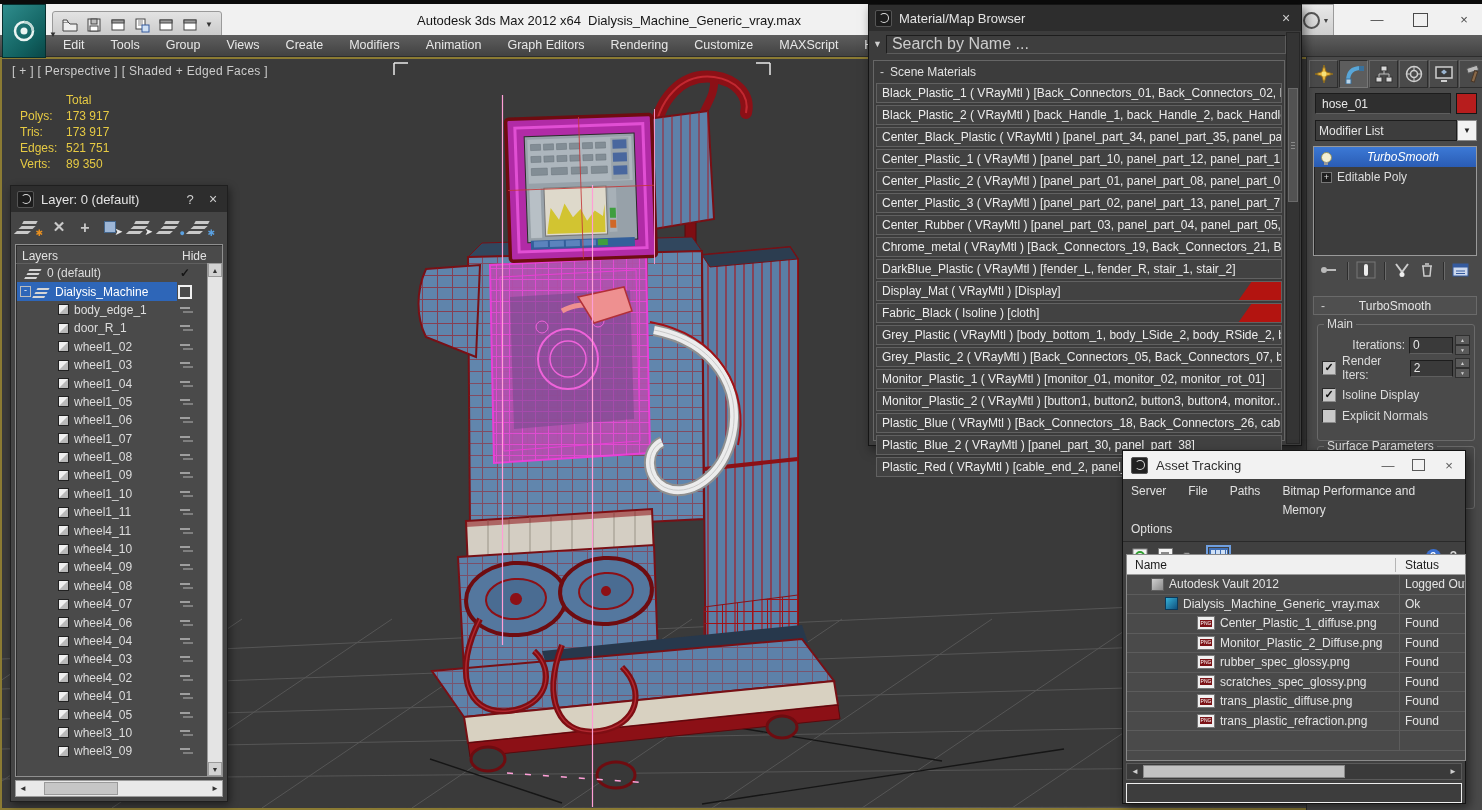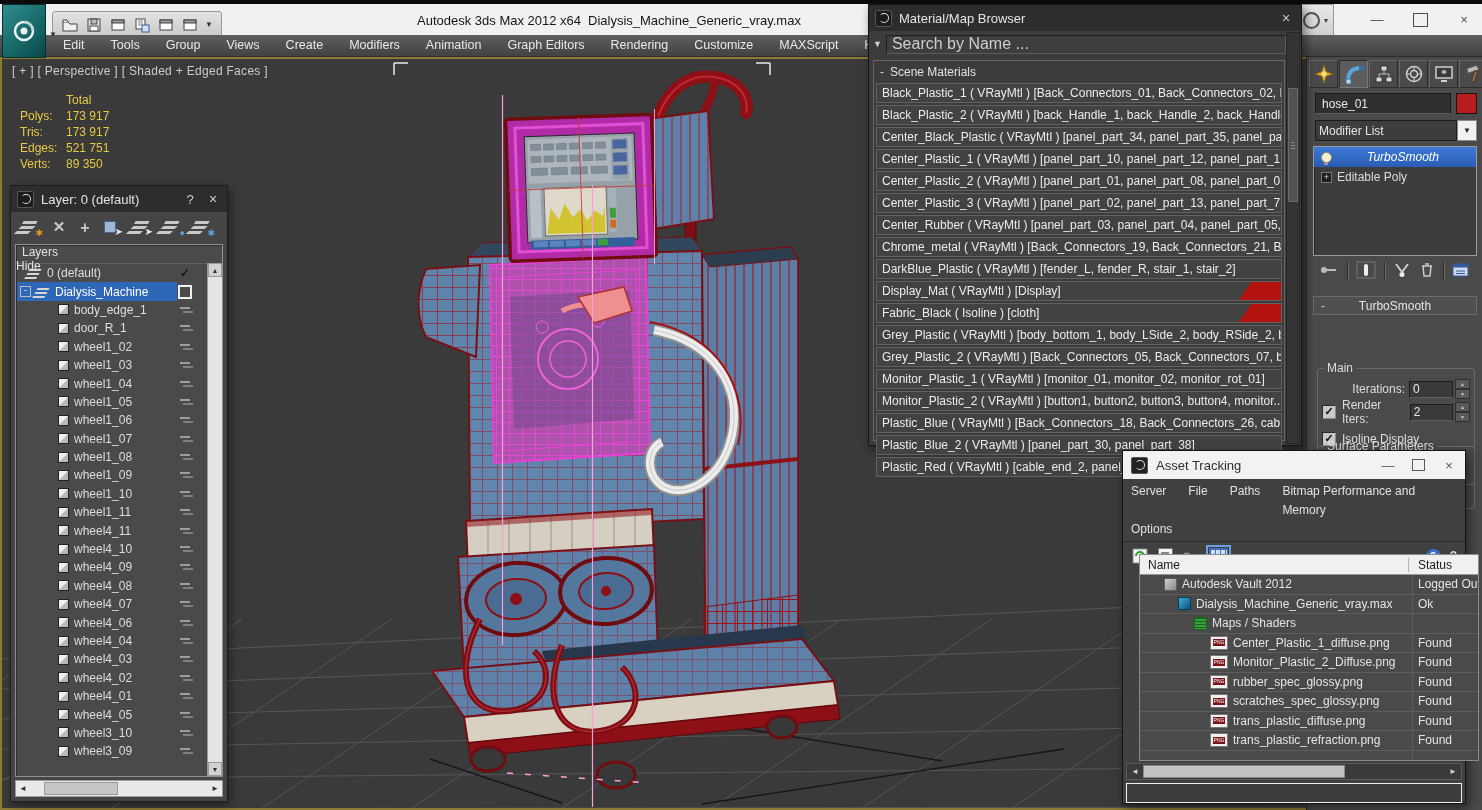--- a/index.html
+++ b/index.html
@@ -53,21 +53,21 @@
   .lt-ico{position:relative;width:20px;height:16px;}
   .bars,.bars::before,.bars::after{content:"";position:absolute;left:2px;width:14px;height:2.5px;background:#c9c9c9;transform:skewX(-28deg);}
   .bars{top:2px;}.bars::before{top:5px;left:0;}.bars::after{top:10px;left:-2px;}
   .lt-badge{position:absolute;right:-2px;bottom:-3px;font-size:9px;line-height:9px;}
   .lt-x{color:#c9c9c9;font-size:15px;font-weight:bold;line-height:16px;text-align:center;width:16px;}
   .lt-plus{color:#c9c9c9;font-size:16px;font-weight:bold;line-height:15px;text-align:center;width:16px;}
   .lt-cube{position:absolute;left:1px;top:2px;width:10px;height:10px;background:#9db6d6;border:1px solid #44668c;}
   .lt-cursor{position:absolute;right:0;bottom:-2px;color:#e8e8e8;font-size:10px;}
   .lp-list{position:absolute;left:4px;top:58px;right:4px;bottom:24px;background:#4a4a4a;
            border:1px solid #8f8f8f;box-shadow:inset 1px 1px 0 #2e2e2e;overflow:hidden;}
-  .lp-header{height:18px;display:flex;align-items:flex-start;border-bottom:1px solid #5f5f5f;color:#e2e2e2;flex-direction:column;}
+  .lp-header{height:18px;display:flex;align-items:flex-end;border-bottom:1px solid #5f5f5f;color:#e2e2e2;}
   .lp-header .h1{padding-left:6px;flex:1;}
   .lp-header .h2{width:40px;}
   .lp-row{position:relative;height:18.4px;display:flex;align-items:center;color:#dedede;font-size:12px;}
   .lp-row .lp-lab{white-space:nowrap;overflow:hidden;}
   .lp-row.sel::before{content:"";position:absolute;left:1px;top:0;width:160px;height:100%;background:#2e66b8;}
   .lp-row.sel .lp-lab,.lp-row.sel .exp{position:relative;color:#fff;}
   .exp{position:relative;width:9px;height:9px;border:1px solid #bbb;margin:0 3px 0 4px;font-size:9px;line-height:7px;text-align:center;color:#ddd;flex:none;}
   .ly-ico{position:relative;width:18px;height:12px;margin:0 3px 0 10px;flex:none;}
   .lp-row.sel .ly-ico{margin-left:0;}
   .ly-ico::before,.ly-ico::after{content:"";position:absolute;left:3px;width:12px;height:2px;background:#d6d6d6;transform:skewX(-30deg);}
@@ -125,21 +125,21 @@
   .bulb::after{content:"";position:absolute;left:2px;top:9px;width:4px;height:3px;background:#9a9a9a;}
   .plusbox{width:9px;height:9px;background:#1f1f1f;border:1px solid #777;color:#ddd;font-size:9px;line-height:8px;text-align:center;flex:none;margin-left:4px;}
   .cp-stktools{position:absolute;left:6px;top:200px;right:6px;height:28px;display:flex;align-items:center;gap:8px;padding-left:6px;}
   .sep{width:1px;height:18px;background:#2d2d2d;box-shadow:1px 0 0 #6a6a6a;}
   .cp-rollhead{position:absolute;left:6px;top:239px;right:6px;height:17px;background:#4f4f4f;border:1px solid #6a6a6a;
                display:flex;align-items:center;color:#e4e4e4;}
   .cp-rollhead .ro-exp{width:18px;text-align:center;color:#cfcfcf;}
   .cp-rollhead .ro-lab{flex:1;text-align:center;margin-right:18px;}
   .grp{position:absolute;left:10px;right:8px;border:1px solid #6a6a6a;border-radius:3px;margin:0;padding:4px 4px 6px;color:#dcdcdc;}
   .grp legend{font-size:12px;padding:0 3px;margin-left:2px;color:#dcdcdc;}
-  .grp.main{top:260px;height:112px;margin-top:44px;}
+  .grp.main{top:260px;height:112px;}
   .grp.surf{top:382px;height:58px;}
   .prm{display:flex;align-items:center;height:20px;margin-bottom:3px;}
   .prm-lab{margin-left:auto;}
   .prm-field{width:36px;height:15px;background:#3a3a3a;border:1px solid #1d1d1d;border-bottom-color:#5e5e5e;
              color:#e8e8e8;padding:0 3px;margin-left:4px;display:flex;align-items:center;}
   .spin{display:flex;flex-direction:column;margin-left:2px;}
   .spin span{width:13px;height:8px;background:#5a5a5a;border:1px solid #303030;color:#cfcfcf;font-size:5px;
              display:flex;align-items:center;justify-content:center;}
   .cb{width:12px;height:12px;background:#c9c9c9;border:1px solid #2a2a2a;border-bottom-color:#8a8a8a;border-right-color:#8a8a8a;
       color:#111;font-size:11px;line-height:11px;text-align:center;font-weight:bold;flex:none;margin-right:6px;}
@@ -160,21 +160,21 @@
   .tb-doc{background:#f4f4f4;border:1px solid #777;width:13px;height:14px;position:relative;}
   .tb-doc::after{content:"";position:absolute;left:2px;top:3px;width:8px;height:1.5px;background:#888;box-shadow:0 3px 0 #888,0 6px 0 #888;}
   .tb-table{width:17px;height:15px;background:#dce8f8;border:1px solid #3f6eb4;
             background-image:linear-gradient(#3f6eb4 1px,transparent 1px),linear-gradient(90deg,#3f6eb4 1px,transparent 1px);
             background-size:5px 5px;}
   .tb-sel{outline:2px solid #6f9fe0;outline-offset:1px;background-color:#cfe0f6;}
   .tb-help{width:15px;height:15px;border-radius:50%;background:#3a6fd0;color:#fff;font-size:10px;font-weight:bold;
            display:flex;align-items:center;justify-content:center;}
   .tb-chelp{color:#d8d8d8;font-size:12px;font-weight:bold;position:relative;}
   .tb-chelp::after{content:"";position:absolute;right:-7px;bottom:-1px;border:4px solid transparent;border-top-color:#d8d8d8;transform:rotate(-45deg);}
-  .at-table{position:absolute;left:3px;top:103px;width:338px;height:205px;border:1px solid #8a8a8a;background:#4a4a4a;overflow:hidden;margin-left:13px;}
+  .at-table{position:absolute;left:3px;top:103px;width:338px;height:205px;border:1px solid #8a8a8a;background:#4a4a4a;overflow:hidden;}
   .at-hrow{height:19px;background:#f0f0f0;color:#1a1a1a;display:flex;align-items:center;border-bottom:1px solid #9a9a9a;}
   .at-hname{padding-left:8px;flex:1;}
   .at-hstatus{width:60px;border-left:1px solid #b5b5b5;padding-left:9px;}
   .at-row{height:18.5px;display:flex;align-items:center;border-bottom:1px solid #5c5c5c;color:#e4e4e4;}
   .at-name{flex:1;display:flex;align-items:center;gap:5px;white-space:nowrap;overflow:hidden;}
   .at-st{width:60px;border-left:1px solid #5c5c5c;padding-left:5px;align-self:stretch;display:flex;align-items:center;white-space:nowrap;overflow:hidden;}
   .i1{padding-left:24px;}.i2{padding-left:38px;}.i3{padding-left:54px;}.i4{padding-left:70px;}
   .ic-vault{width:11px;height:11px;background:linear-gradient(135deg,#cfcfcf,#8a8a8a);border:1px solid #5e5e5e;flex:none;}
   .ic-max{width:11px;height:11px;background:linear-gradient(135deg,#35b2d8,#10507e);border:1px solid #0b3a5c;flex:none;}
   .ic-shader{width:11px;height:11px;background:#35a035;border:1px solid #1d641d;flex:none;
@@ -897,27 +897,20 @@
           <span class="at-st">Logged Out</span>
         </div>
       <div class="at-row">
           <span class="at-name i2">
             <span class="ic-max"></span>
             <span>Dialysis_Machine_Generic_vray.max</span>
           </span>
           <span class="at-st">Ok</span>
         </div>
       <div class="at-row">
-          <span class="at-name i3">
-            <span class="ic-shader"></span>
-            <span>Maps / Shaders</span>
-          </span>
-          <span class="at-st"></span>
-        </div>
-      <div class="at-row">
           <span class="at-name i4">
             <span class="ic-png">
               <span>PNG</span>
             </span>
             <span>Center_Plastic_1_diffuse.png</span>
           </span>
           <span class="at-st">Found</span>
         </div>
       <div class="at-row">
           <span class="at-name i4">

